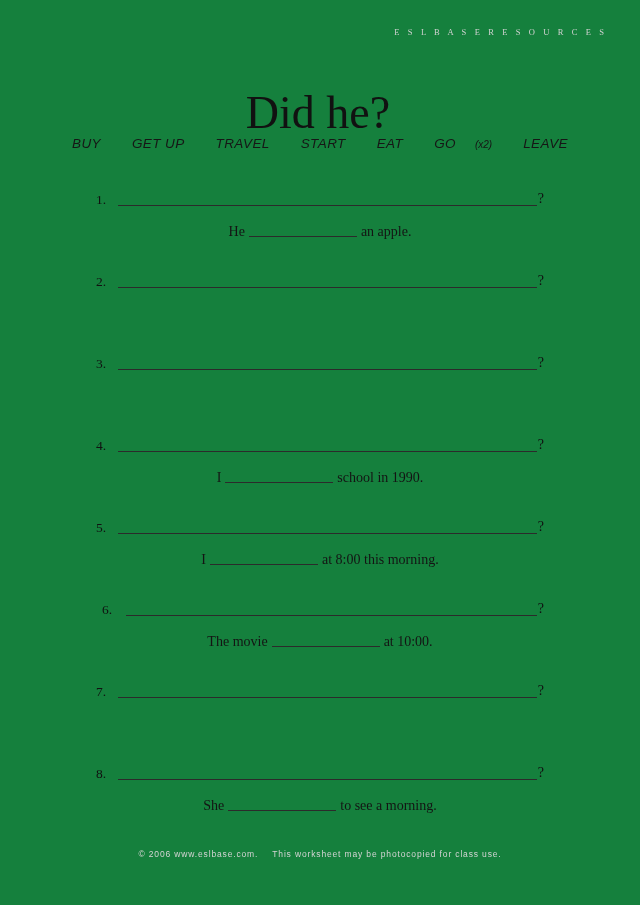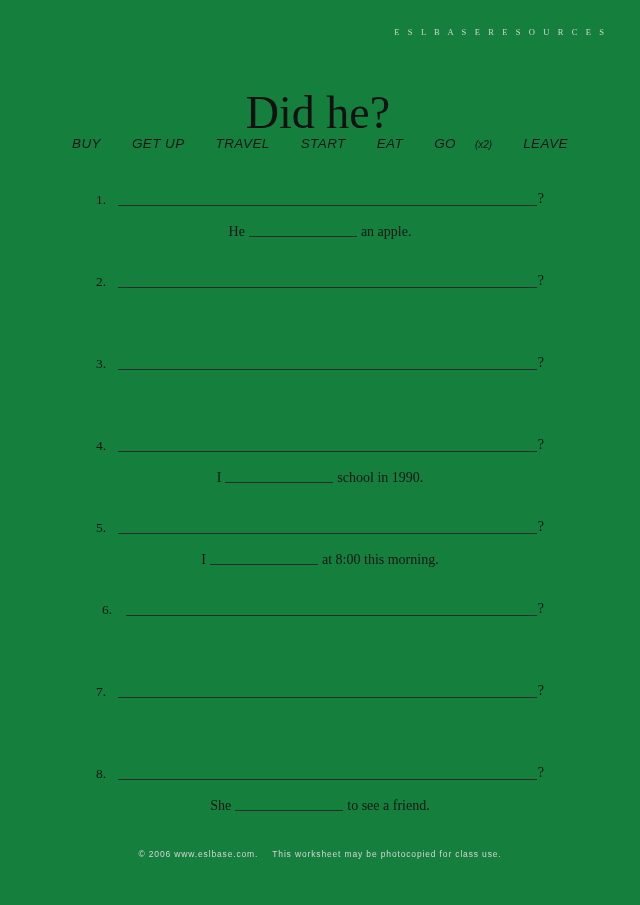--- a/index.html
+++ b/index.html
@@ -227,38 +227,41 @@
         <span class="a-pre">I</span><span class="a-blank"></span><span class="a-post">at 8:00 this morning.</span>
       </div>
     </div>
 
     <div class="item item-6">
       <div class="q-row">
         <span class="q-num">6.</span>
         <span class="q-line"></span>
         <span class="q-mark">?</span>
       </div>
+      <div class="a-row">
+        <span class="a-pre">The movie</span><span class="a-blank"></span><span class="a-post">at 10:00.</span>
+      </div>
     </div>
 
     <div class="item item-7">
       <div class="q-row">
         <span class="q-num">7.</span>
         <span class="q-line"></span>
         <span class="q-mark">?</span>
       </div>
     </div>
 
     <div class="item item-8">
       <div class="q-row">
         <span class="q-num">8.</span>
         <span class="q-line"></span>
         <span class="q-mark">?</span>
       </div>
       <div class="a-row">
-        <span class="a-pre">She</span><span class="a-blank"></span><span class="a-post">to see a friend.</span>
+        <span class="a-pre">She</span><span class="a-blank"></span><span class="a-post">to see a morning.</span>
       </div>
     </div>
 
   </div>
 
   <div class="footer">
     <span>© 2006 www.eslbase.com.</span><span class="footer-sep"></span><span>This worksheet may be photocopied for class use.</span>
   </div>
 
 </div>

